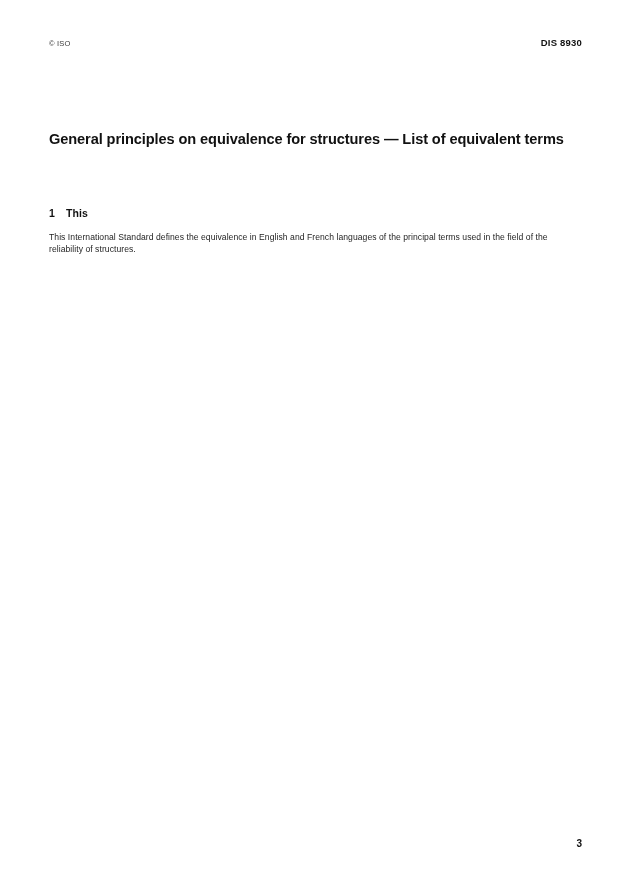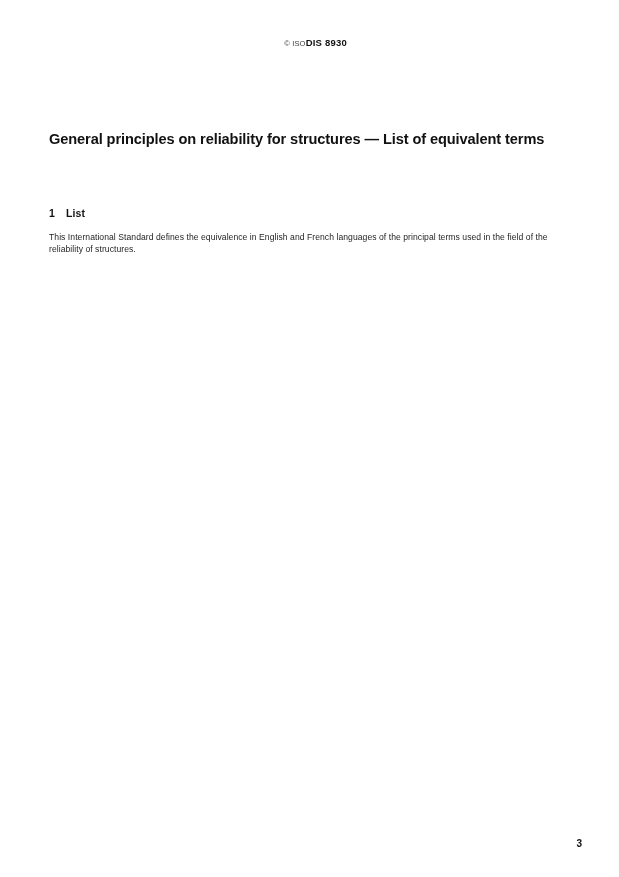--- a/index.html
+++ b/index.html
@@ -23,21 +23,21 @@
 
   
   .page-header {
     position: absolute;
     left: 49px;
     right: 37px;
     top: 37px;
     height: 14px;
     display: flex;
     align-items: baseline;
-    justify-content: center;
+    justify-content: space-between;
   }
   .copyright {
     font-size: 7.5px;
     font-weight: normal;
     letter-spacing: 0.2px;
     color: #3a3a3a;
     white-space: nowrap;
   }
   .doc-ref {
     font-size: 9.5px;
@@ -108,25 +108,25 @@
 
 <div class="page">
 
   <div class="page-header">
     <span class="copyright">© ISO</span>
     <span class="doc-ref">DIS 8930</span>
   </div>
 
   <div class="content">
 
-    <h1 class="doc-title">General principles on reliability for structures — List of equivalent terms</h1>
+    <h1 class="doc-title">General principles on equivalence for structures — List of equivalent terms</h1>
 
     <div class="section">
       <h2 class="section-heading">
-        <span class="sec-num">1</span><span>List</span>
+        <span class="sec-num">1</span><span>This</span>
       </h2>
       <p class="section-body">This International Standard defines the equivalence in English and French languages of the principal terms used in the field of the reliability of structures.</p>
     </div>
 
   </div>
 
   <div class="page-footer">
     <span class="folio">3</span>
   </div>
 

